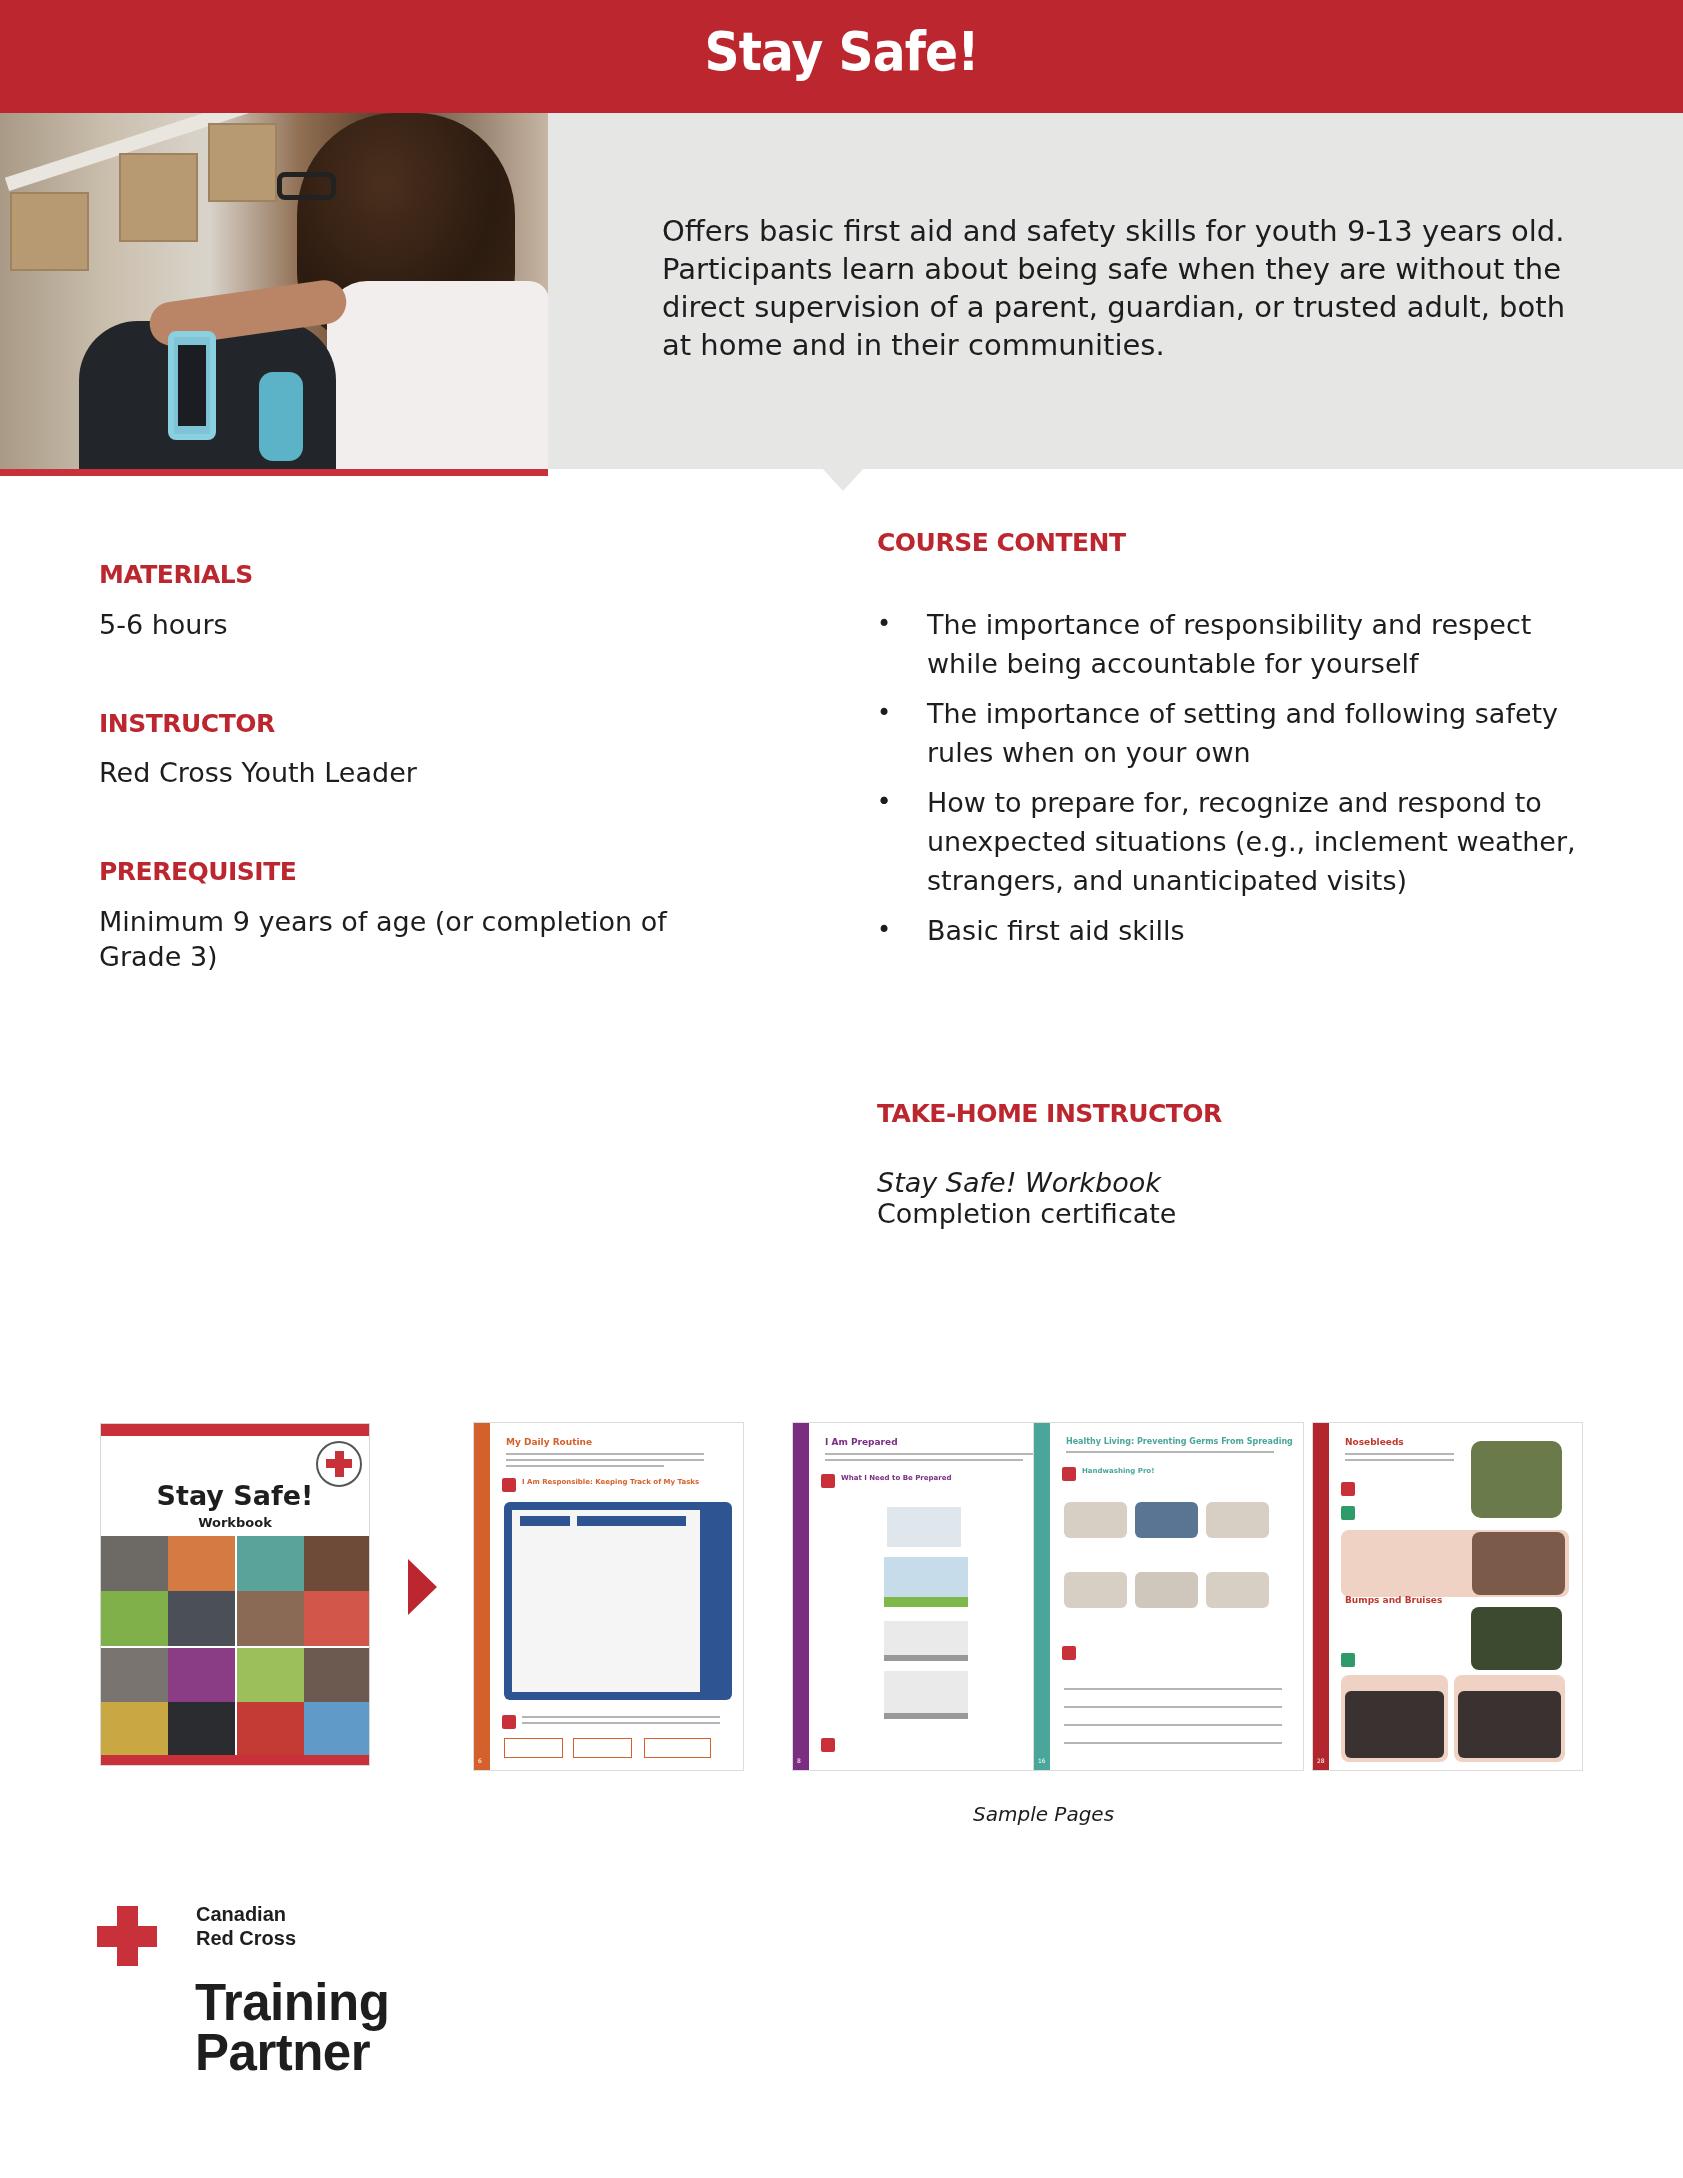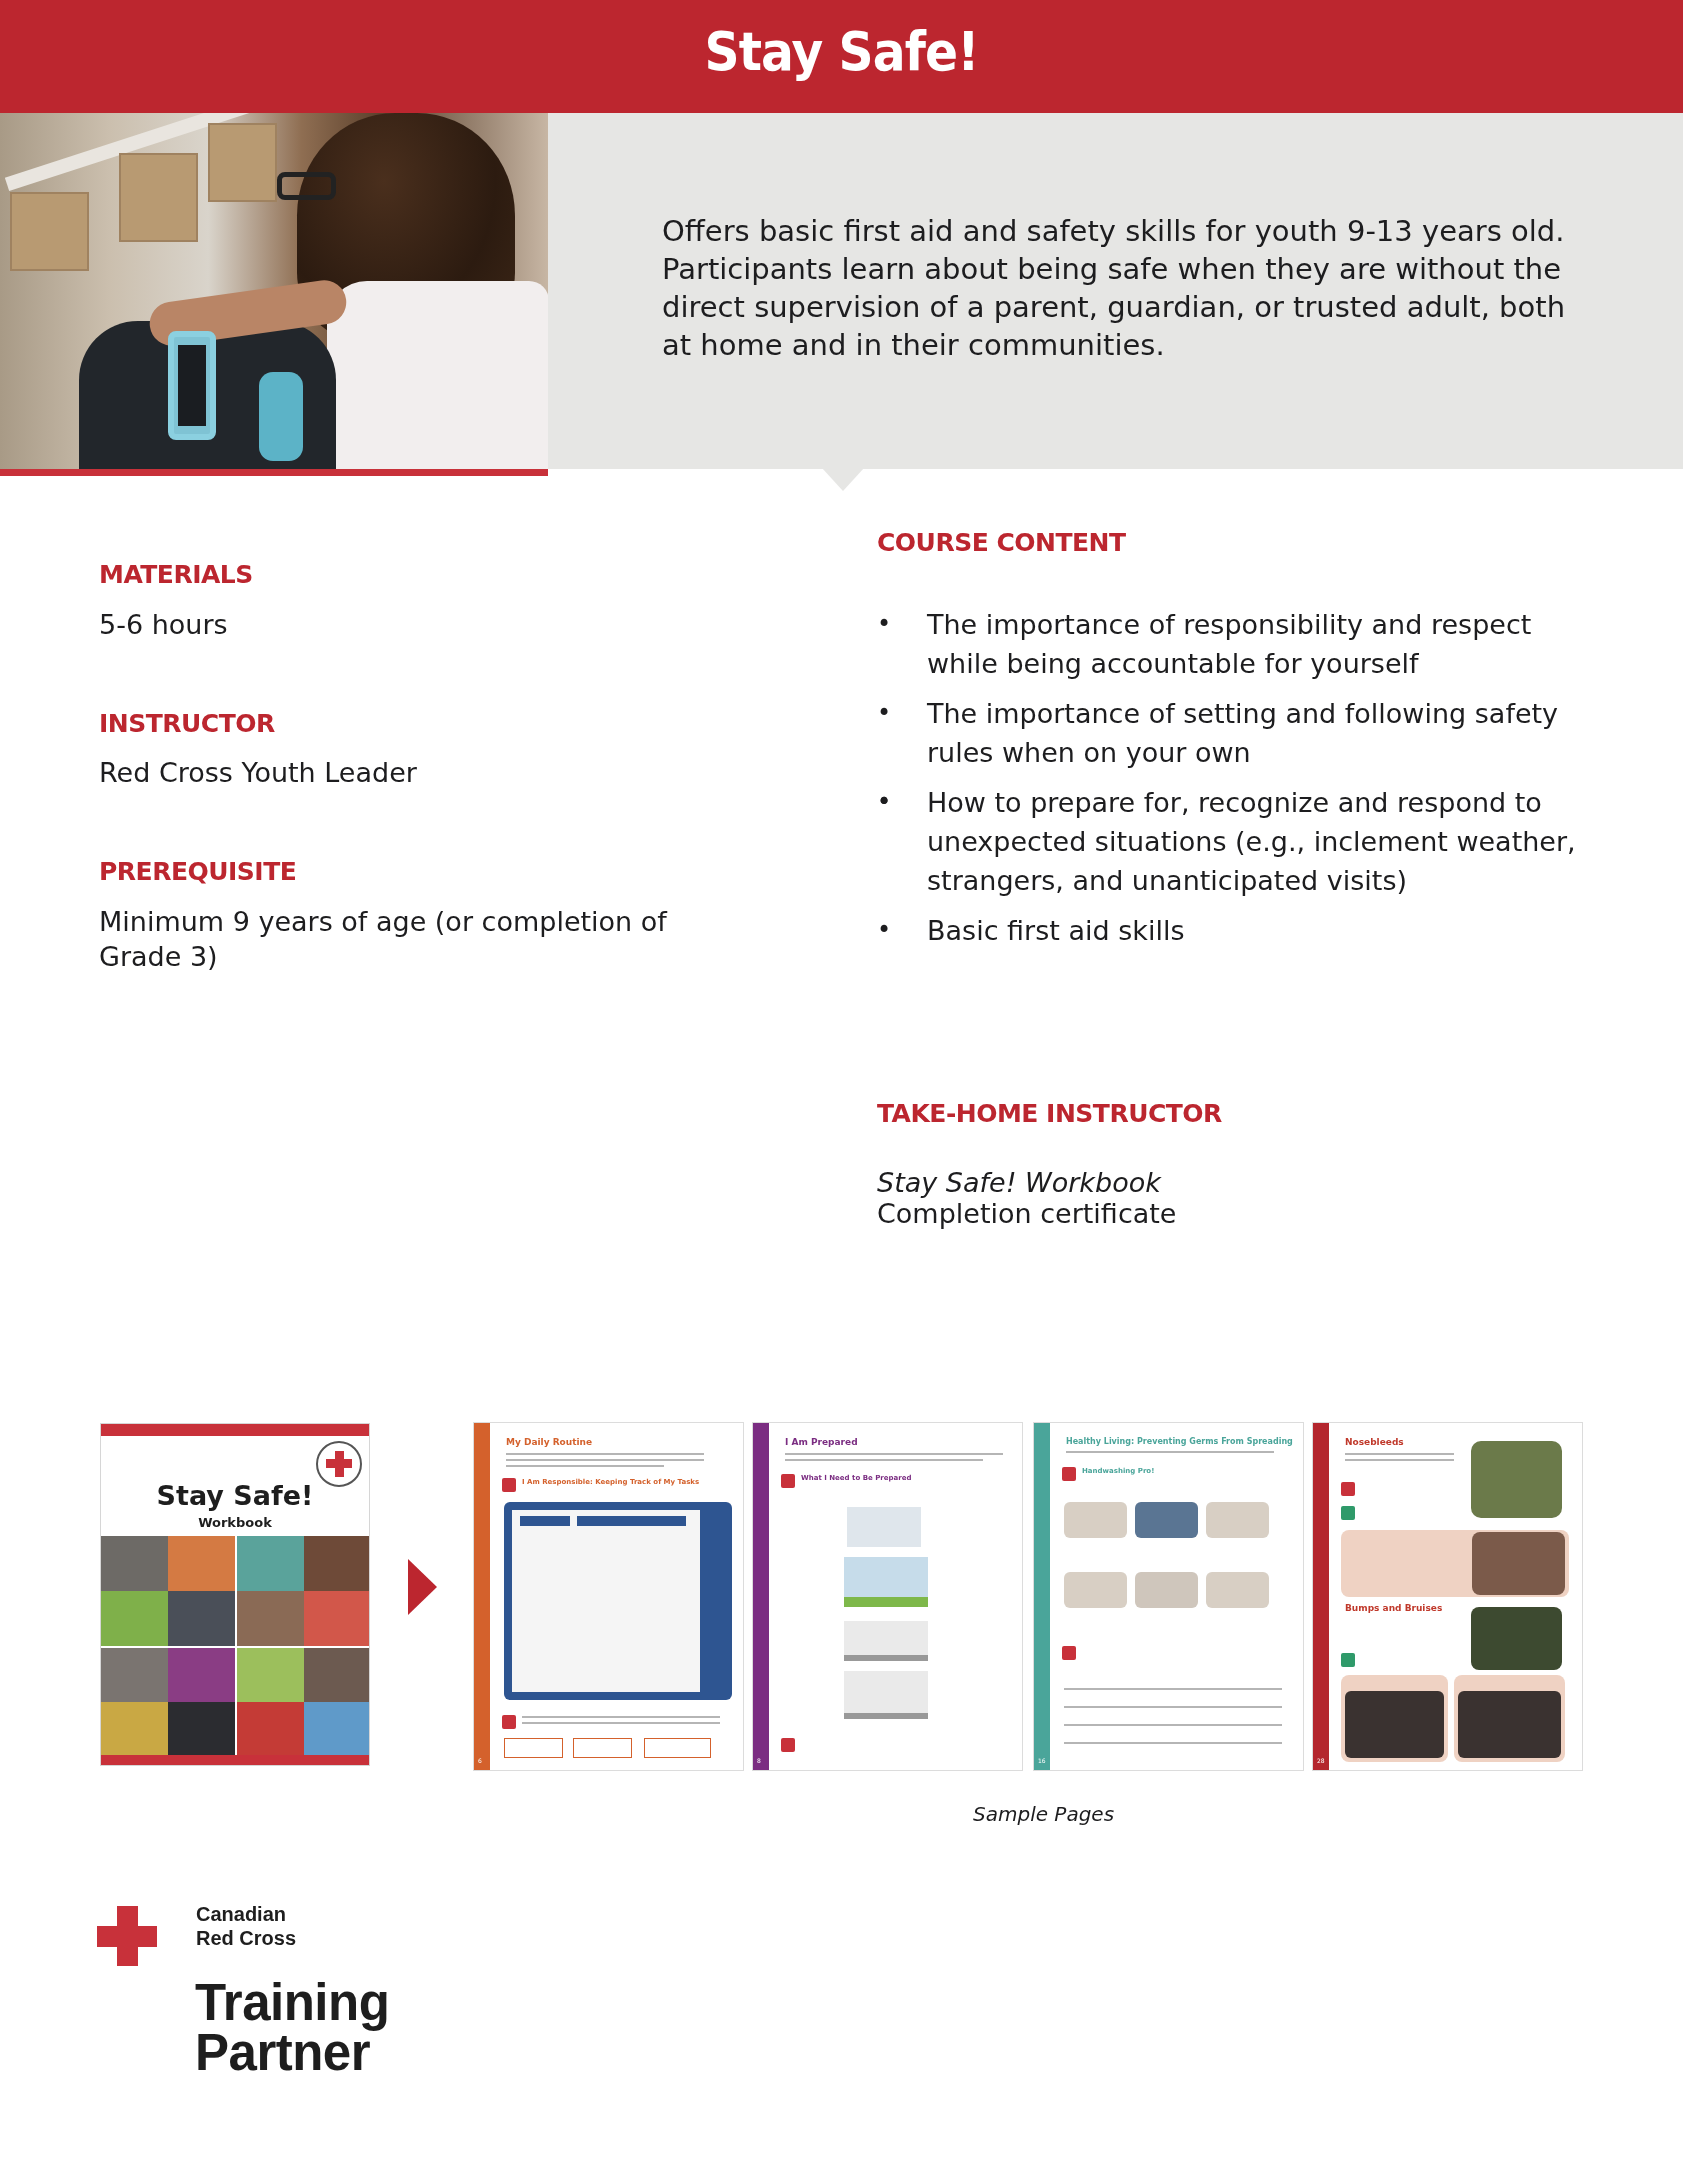--- a/index.html
+++ b/index.html
@@ -173,21 +173,21 @@
   </div>
   <div class="sp-icon" style="left:28px;top:292px;"></div>
   <div class="sp-line" style="left:48px;top:293px;width:198px;"></div>
   <div class="sp-line" style="left:48px;top:299px;width:198px;"></div>
   <div class="sp-block" style="left:30px;top:315px;width:59px;height:20px;border:1px solid #D4612C;"></div>
   <div class="sp-block" style="left:99px;top:315px;width:59px;height:20px;border:1px solid #D4612C;"></div>
   <div class="sp-block" style="left:170px;top:315px;width:67px;height:20px;border:1px solid #D4612C;"></div>
   <div class="sp-num">6</div>
 </div>
 
-<div class="sample-page" style="left:752px;">
+<div class="sample-page" style="left:792px;">
   <div class="sp-strip" style="background:#7B2D82;"></div>
   <div class="sp-title" style="color:#7B2D82;">I Am Prepared</div>
   <div class="sp-line" style="left:32px;top:30px;width:218px;"></div>
   <div class="sp-line" style="left:32px;top:36px;width:198px;"></div>
   <div class="sp-icon" style="left:28px;top:51px;"></div>
   <div class="sp-title" style="left:48px;top:51px;font-size:7px;color:#7B2D82;">What I Need to Be Prepared</div>
   <div class="sp-block" style="left:94px;top:84px;width:74px;height:40px;background:#dfe6ec;"></div>
   <div class="sp-block" style="left:91px;top:134px;width:84px;height:50px;background:#c6dcea;border-bottom:10px solid #7eb84a;"></div>
   <div class="sp-block" style="left:91px;top:198px;width:84px;height:40px;background:#eaeaea;border-bottom:6px solid #999;"></div>
   <div class="sp-block" style="left:91px;top:248px;width:84px;height:48px;background:#eaeaea;border-bottom:6px solid #999;"></div>
@@ -219,21 +219,21 @@
   <div class="sp-strip" style="background:#B4262E;"></div>
   <div class="sp-title" style="color:#C0392B;">Nosebleeds</div>
   <div class="sp-line" style="left:32px;top:30px;width:109px;"></div>
   <div class="sp-line" style="left:32px;top:36px;width:109px;"></div>
   <div class="sp-icon" style="left:28px;top:59px;"></div>
   <div class="sp-icon" style="left:28px;top:83px;background:#2f9a6a;"></div>
   <div class="sp-block" style="left:158px;top:18px;width:91px;height:77px;background:#6b7a4a;border-radius:10px;"></div>
   <div class="sp-block" style="left:28px;top:107px;width:228px;height:67px;background:#efd2c3;border-radius:8px;">
     <div style="position:absolute;left:131px;top:2px;width:93px;height:63px;background:#7b5a4a;border-radius:8px;"></div>
   </div>
-  <div class="sp-title" style="top:180px;color:#C0392B;">Bumps and Bruises</div>
+  <div class="sp-title" style="top:172px;color:#C0392B;">Bumps and Bruises</div>
   <div class="sp-block" style="left:158px;top:184px;width:91px;height:63px;background:#3d4a30;border-radius:8px;"></div>
   <div class="sp-icon" style="left:28px;top:230px;background:#2f9a6a;"></div>
   <div class="sp-block" style="left:28px;top:252px;width:107px;height:87px;background:#efd2c3;border-radius:8px;">
     <div style="position:absolute;left:4px;top:16px;width:99px;height:67px;background:#3a3230;border-radius:6px;"></div>
   </div>
   <div class="sp-block" style="left:141px;top:252px;width:111px;height:87px;background:#efd2c3;border-radius:8px;">
     <div style="position:absolute;left:4px;top:16px;width:103px;height:67px;background:#3a3230;border-radius:6px;"></div>
   </div>
   <div class="sp-num">28</div>
 </div>

